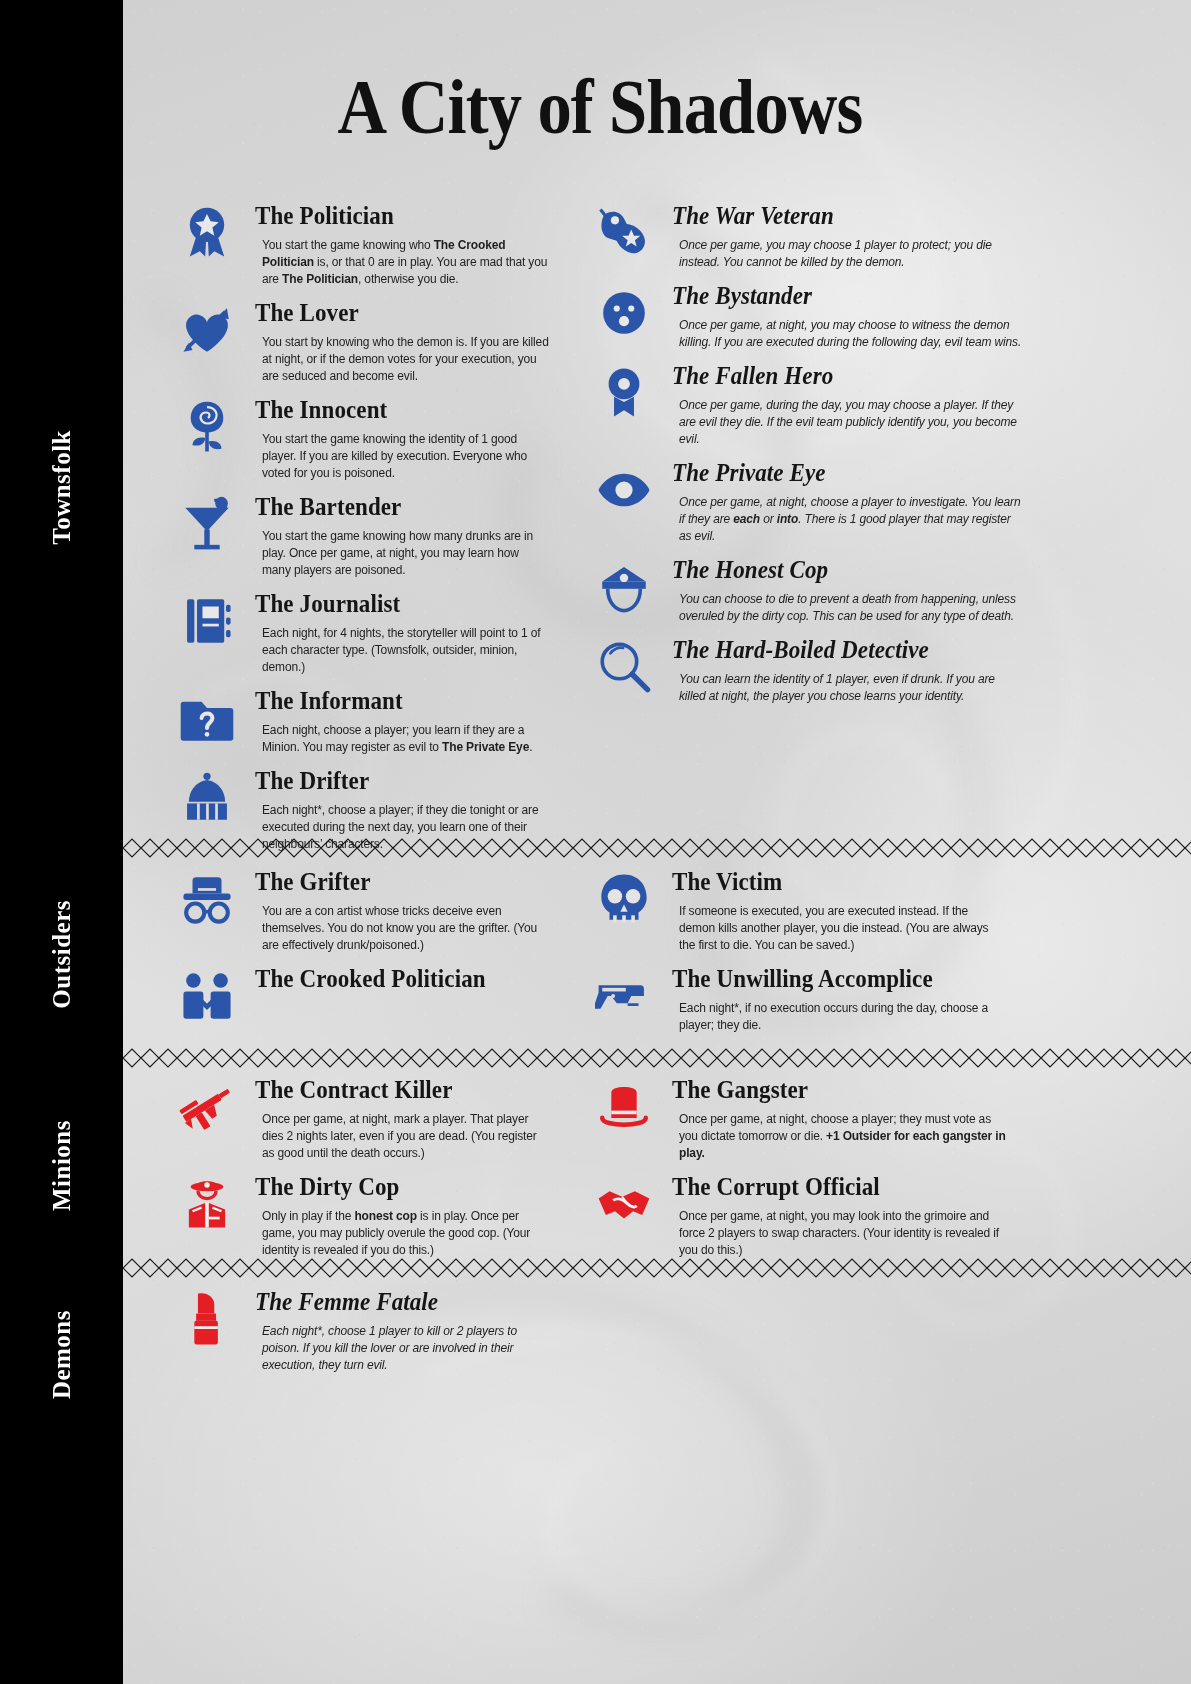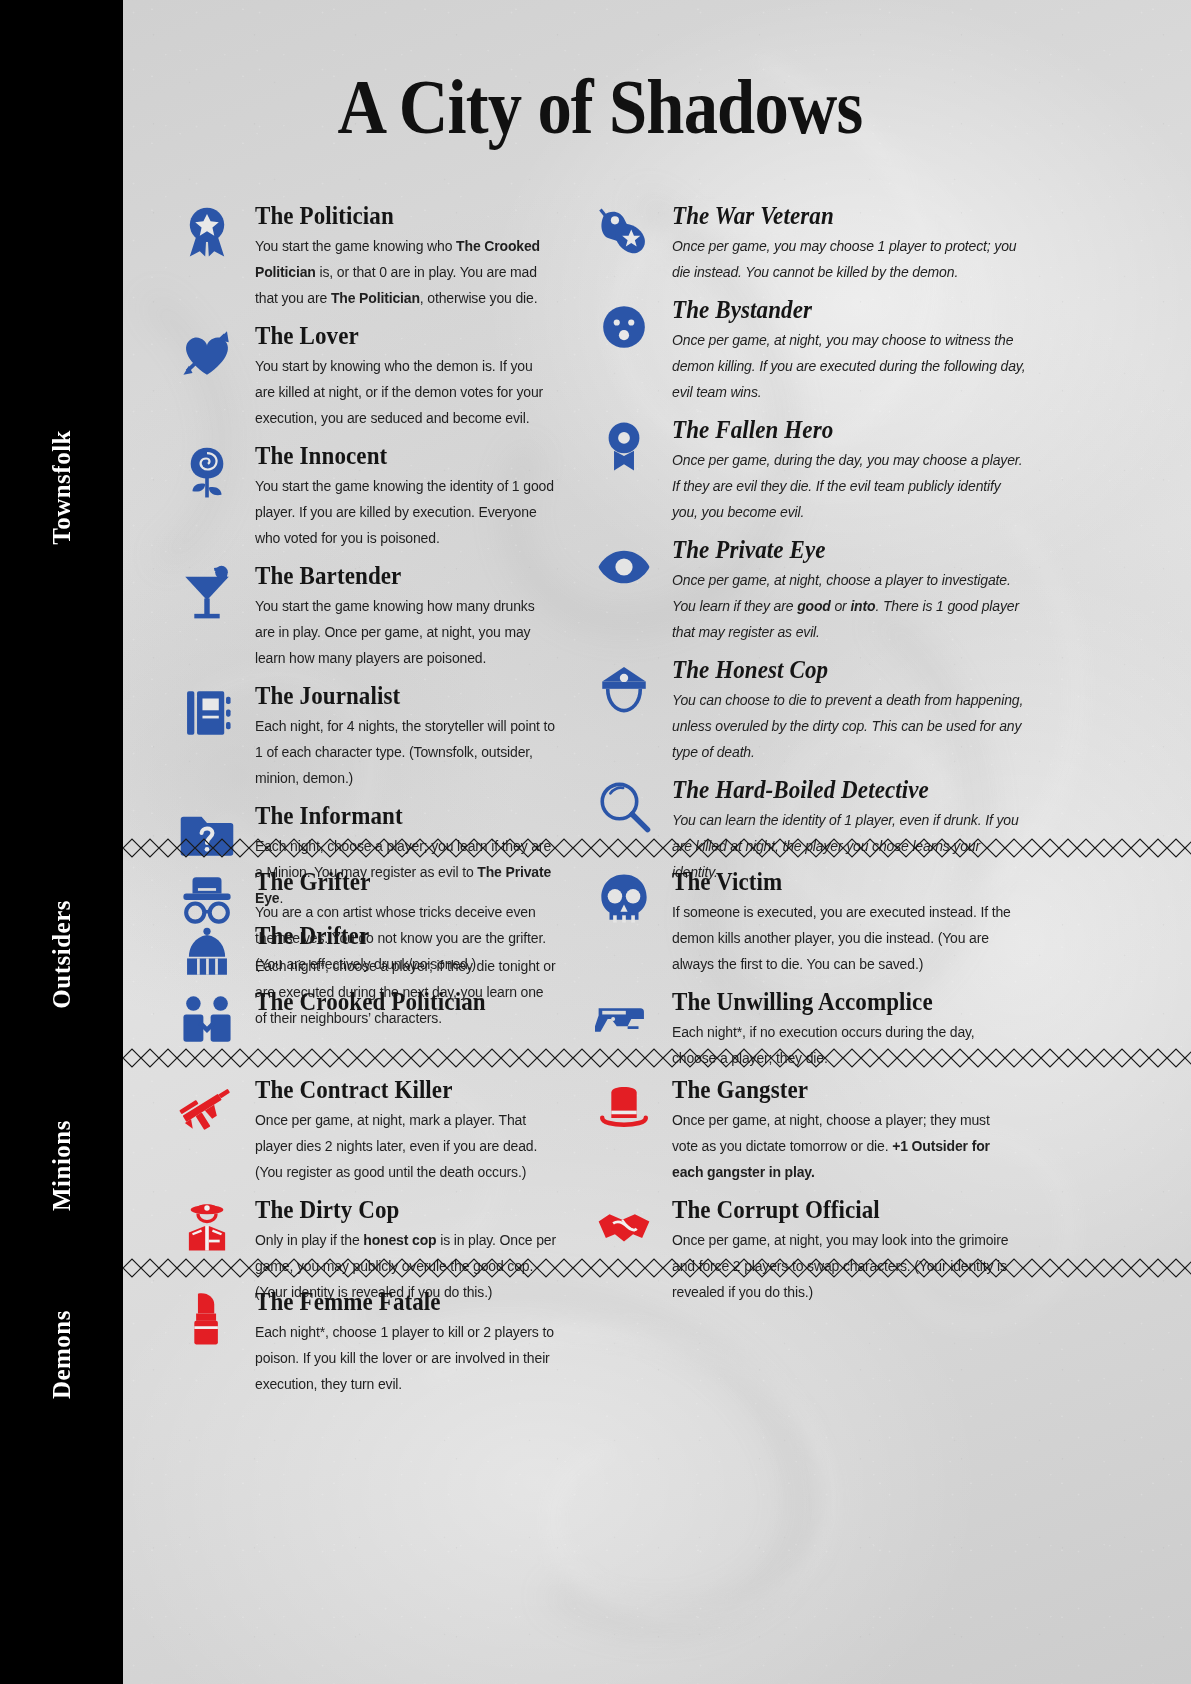--- a/index.html
+++ b/index.html
@@ -134,24 +134,24 @@
     line-height: 28px;
     color: #151515;
     letter-spacing: 0.1px;
     margin: 0 0 3px 0;
     transform: scaleX(0.94);
     transform-origin: left center;
     white-space: nowrap;
   }
   .edesc {
     font-family: "Liberation Sans", sans-serif;
-    font-size: 14px;
-    line-height: 26px;
+    font-size: 12px;
+    line-height: 17px;
     color: #1f1f1f;
-    margin: 0;
+    margin: 7px;
     letter-spacing: -0.15px;
   }
   .edesc b { font-weight: bold; }
 
   
   .divider {
     position: absolute;
     left: 123px;
     width: 1068px;
     height: 20px;
@@ -345,21 +345,21 @@
       <div class="edesc">Once per game, during the day, you may choose a player. If they are evil they die. If the evil team publicly identify you, you become evil.</div>
     </div>
     <div class="entry">
       <div class="ico">
               <svg width="58" height="58" viewBox="0 0 64 64" fill="#2b55a8">
                 <path d="M32 14 C 50 14, 60 30, 60 32 C 60 34, 50 50, 32 50 C 14 50, 4 34, 4 32 C 4 30, 14 14, 32 14 Z"></path>
                 <circle cx="32" cy="32" r="9.5" fill="#e4e4e4"></circle>
               </svg>
             </div>
       <div class="ename">The Private Eye</div>
-      <div class="edesc">Once per game, at night, choose a player to investigate. You learn if they are <b>good</b> or <b>into</b>. There is 1 good player that may register as evil.</div>
+      <div class="edesc">Once per game, at night, choose a player to investigate. You learn if they are <b>each</b> or <b>into</b>. There is 1 good player that may register as evil.</div>
     </div>
     <div class="entry">
       <div class="ico">
               <svg width="58" height="58" viewBox="0 0 64 64" fill="#2b55a8">
                 <path d="M32 10 L 56 26 H 8 Z"></path>
                 <rect x="8" y="26" width="48" height="8"></rect>
                 <circle cx="32" cy="22" r="4.6" fill="#e4e4e4"></circle>
                 <path d="M14 34 C 14 50, 24 58, 32 58 C 40 58, 50 50, 50 34" fill="none" stroke="#2b55a8" stroke-width="4"></path>
               </svg>
             </div>
@@ -518,21 +518,21 @@
         </div>
     </div>
   </div>
 
   <div class="divider" style="top:1258px;">
       <svg viewBox="0 0 1068 20" preserveAspectRatio="none">
       <path d="M0 10 l9 -9 l9 9 l-9 9 Z M18 10 l9 -9 l9 9 l-9 9 Z M36 10 l9 -9 l9 9 l-9 9 Z M54 10 l9 -9 l9 9 l-9 9 Z M72 10 l9 -9 l9 9 l-9 9 Z M90 10 l9 -9 l9 9 l-9 9 Z M108 10 l9 -9 l9 9 l-9 9 Z M126 10 l9 -9 l9 9 l-9 9 Z M144 10 l9 -9 l9 9 l-9 9 Z M162 10 l9 -9 l9 9 l-9 9 Z M180 10 l9 -9 l9 9 l-9 9 Z M198 10 l9 -9 l9 9 l-9 9 Z M216 10 l9 -9 l9 9 l-9 9 Z M234 10 l9 -9 l9 9 l-9 9 Z M252 10 l9 -9 l9 9 l-9 9 Z M270 10 l9 -9 l9 9 l-9 9 Z M288 10 l9 -9 l9 9 l-9 9 Z M306 10 l9 -9 l9 9 l-9 9 Z M324 10 l9 -9 l9 9 l-9 9 Z M342 10 l9 -9 l9 9 l-9 9 Z M360 10 l9 -9 l9 9 l-9 9 Z M378 10 l9 -9 l9 9 l-9 9 Z M396 10 l9 -9 l9 9 l-9 9 Z M414 10 l9 -9 l9 9 l-9 9 Z M432 10 l9 -9 l9 9 l-9 9 Z M450 10 l9 -9 l9 9 l-9 9 Z M468 10 l9 -9 l9 9 l-9 9 Z M486 10 l9 -9 l9 9 l-9 9 Z M504 10 l9 -9 l9 9 l-9 9 Z M522 10 l9 -9 l9 9 l-9 9 Z M540 10 l9 -9 l9 9 l-9 9 Z M558 10 l9 -9 l9 9 l-9 9 Z M576 10 l9 -9 l9 9 l-9 9 Z M594 10 l9 -9 l9 9 l-9 9 Z M612 10 l9 -9 l9 9 l-9 9 Z M630 10 l9 -9 l9 9 l-9 9 Z M648 10 l9 -9 l9 9 l-9 9 Z M666 10 l9 -9 l9 9 l-9 9 Z M684 10 l9 -9 l9 9 l-9 9 Z M702 10 l9 -9 l9 9 l-9 9 Z M720 10 l9 -9 l9 9 l-9 9 Z M738 10 l9 -9 l9 9 l-9 9 Z M756 10 l9 -9 l9 9 l-9 9 Z M774 10 l9 -9 l9 9 l-9 9 Z M792 10 l9 -9 l9 9 l-9 9 Z M810 10 l9 -9 l9 9 l-9 9 Z M828 10 l9 -9 l9 9 l-9 9 Z M846 10 l9 -9 l9 9 l-9 9 Z M864 10 l9 -9 l9 9 l-9 9 Z M882 10 l9 -9 l9 9 l-9 9 Z M900 10 l9 -9 l9 9 l-9 9 Z M918 10 l9 -9 l9 9 l-9 9 Z M936 10 l9 -9 l9 9 l-9 9 Z M954 10 l9 -9 l9 9 l-9 9 Z M972 10 l9 -9 l9 9 l-9 9 Z M990 10 l9 -9 l9 9 l-9 9 Z M1008 10 l9 -9 l9 9 l-9 9 Z M1026 10 l9 -9 l9 9 l-9 9 Z M1044 10 l9 -9 l9 9 l-9 9 Z M1062 10 l9 -9 l9 9 l-9 9 Z " fill="none" stroke="#1a1a1a" stroke-width="1.1"></path>
     </svg>
     </div>
 
-  <div class="section" style="top:1288px;">
+  <div class="section" style="top:1288px;font-style:italic;">
     <div class="cols">
       <div class="col col-left" id="dm-left">
     <div class="entry">
       <div class="ico">
               <svg width="58" height="58" viewBox="0 0 64 64" fill="#e31e24">
                 <path d="M22 4 C 32 2, 40 8, 40 16 L 40 26 H 22 Z"></path>
                 <rect x="20" y="26" width="22" height="8"></rect>
                 <rect x="18" y="34" width="26" height="26" rx="2"></rect>
                 <rect x="18" y="40" width="26" height="3" fill="#f2f2f2"></rect>
               </svg>

